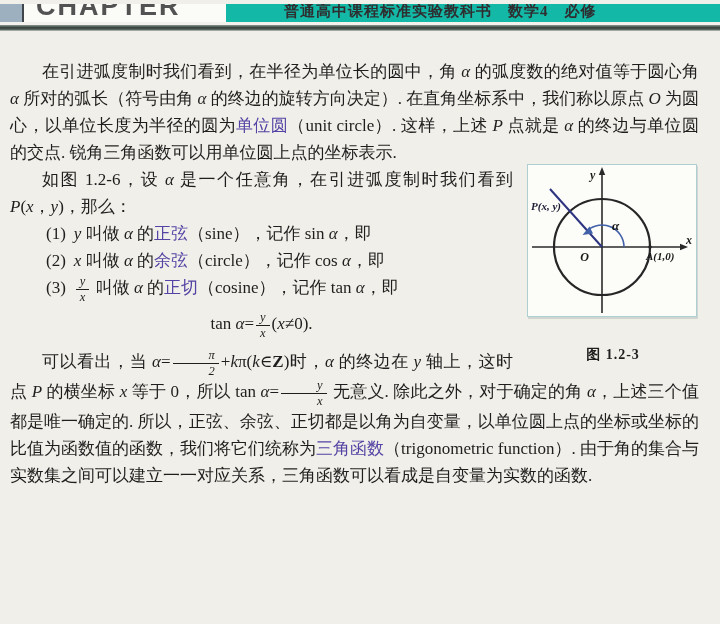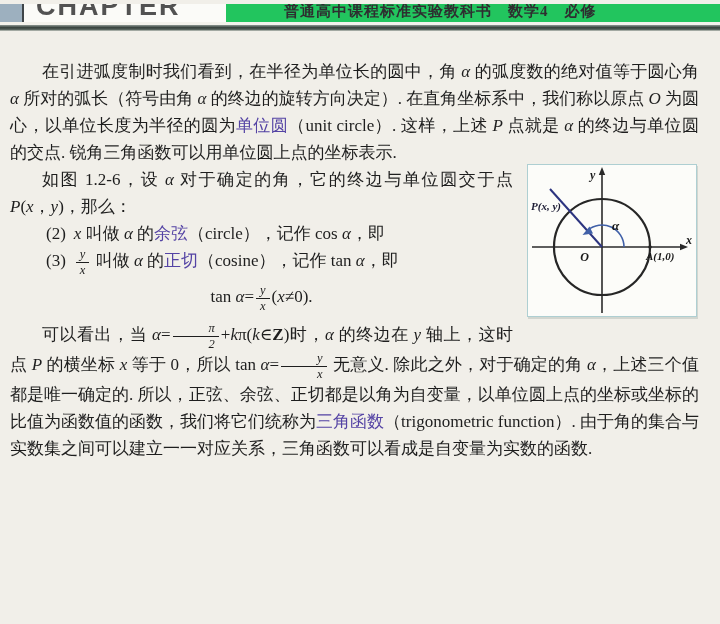--- a/index.html
+++ b/index.html
@@ -16,21 +16,21 @@
     color:var(--ink);
     font-size:17px;
     line-height:27px;
   }
   
   .hdr{position:relative;height:31px;overflow:hidden;background:#f1efe9;}
   .hdr-band{position:absolute;top:4px;left:0;width:100%;height:38px;}
   .hdr-strip{position:absolute;left:0;top:0;width:22px;height:22px;background:#9db0bf;}
   .chapter-box{position:absolute;left:22px;top:0;width:204px;height:22px;background:#fbfbf8;border-left:2px solid #3f4548;overflow:hidden;}
   .chapter-box .txt{position:absolute;top:-11px;left:12px;font-family:"Liberation Sans","DejaVu Sans",sans-serif;font-size:27px;font-weight:600;letter-spacing:2px;color:#525252;white-space:nowrap;}
-  .title-band{position:absolute;left:226px;right:0;top:0;height:22px;background:#22c55e;overflow:hidden;}
+  .title-band{position:absolute;left:226px;right:0;top:0;height:22px;background:#14b8a6;overflow:hidden;}
   .title-band .txt{position:absolute;top:-6px;left:58px;font-size:15px;font-weight:700;letter-spacing:1px;color:#2e2e30;white-space:nowrap;}
   .hdr-gap{position:absolute;top:22px;left:0;right:0;height:3px;background:#f3f2ec;}
   .hdr-shadow{position:absolute;top:25px;left:0;right:0;height:6px;
     background:linear-gradient(to bottom,#8d9792,#343f3a 45%,#59655f 75%,#c8cbc4);}
   
   .main{padding:27px 21px 0 10px;}
   .para{text-align:justify;text-indent:32px;}
   .item-line{text-align:justify;padding-left:36px;text-indent:0;}
   .item-label{margin-right:8px;}
   .formula{text-align:center;}
@@ -89,25 +89,29 @@
           <circle cx="122" cy="82" r="1.8" fill="#262626"></circle>
 
           <text x="62" y="14" font-size="12" font-style="italic" font-weight="bold" fill="#1a1a1a">y</text>
           <text x="158" y="79" font-size="12" font-style="italic" font-weight="bold" fill="#1a1a1a">x</text>
           <text x="61" y="96" font-size="12" font-style="italic" font-weight="bold" fill="#1a1a1a" text-anchor="end">O</text>
           <text x="3" y="45" font-size="11" font-style="italic" font-weight="bold" fill="#1a1a33">P(x, y)</text>
           <text x="118" y="95" font-size="11" font-style="italic" font-weight="bold" fill="#1a1a1a">A(1,0)</text>
           <text x="84" y="65" font-size="13" font-style="italic" font-weight="bold" fill="#141414">α</text>
         </svg>
       </div>
+      <div class="fig-caption">图 1.2-3</div>
     </div>
 
 
-    <p class="para"><span class="seg-n">如图 1.2-6，设 </span><span class="seg-m">α</span><span class="seg-n"> 对于确定的角，它的终边与单位圆交于点 </span><span class="seg-m">P</span><span class="seg-n">(</span><span class="seg-m">x</span><span class="seg-n">，</span><span class="seg-m">y</span><span class="seg-n">)，那么：</span></p>
+    <p class="para"><span class="seg-n">如图 1.2-6，设 </span><span class="seg-m">α</span><span class="seg-n"> 是一个任意角，在引进弧度制时我们看到 </span><span class="seg-m">P</span><span class="seg-n">(</span><span class="seg-m">x</span><span class="seg-n">，</span><span class="seg-m">y</span><span class="seg-n">)，那么：</span></p>
 
+    <div class="item-line">
+      <span class="item-label">(1)</span><span><span class="seg-m">y</span><span class="seg-n"> 叫做 </span><span class="seg-m">α</span><span class="seg-n"> 的</span><span class="seg-hl">正弦</span><span class="seg-n">（sine），记作 </span><span class="seg-rm">sin </span><span class="seg-m">α</span><span class="seg-n">，即</span></span>
+    </div>
 
     <div class="item-line">
       <span class="item-label">(2)</span><span><span class="seg-m">x</span><span class="seg-n"> 叫做 </span><span class="seg-m">α</span><span class="seg-n"> 的</span><span class="seg-hl">余弦</span><span class="seg-n">（circle），记作 </span><span class="seg-rm">cos </span><span class="seg-m">α</span><span class="seg-n">，即</span></span>
     </div>
 
     <div class="item-line">
       <span class="item-label">(3)</span><span><span class="frac"><span class="fnum">y</span><span class="fden">x</span></span><span class="seg-n"> 叫做 </span><span class="seg-m">α</span><span class="seg-n"> 的</span><span class="seg-hl">正切</span><span class="seg-n">（cosine），记作 </span><span class="seg-rm">tan </span><span class="seg-m">α</span><span class="seg-n">，即</span></span>
     </div>
     <div class="formula" style="margin:6px 0 8px 0;"><span class="seg-rm">tan </span><span class="seg-m">α</span><span class="seg-rm">=</span><span class="frac"><span class="fnum">y</span><span class="fden">x</span></span><span class="seg-rm">(</span><span class="seg-m">x</span><span class="seg-rm">≠0).</span></div>
 

